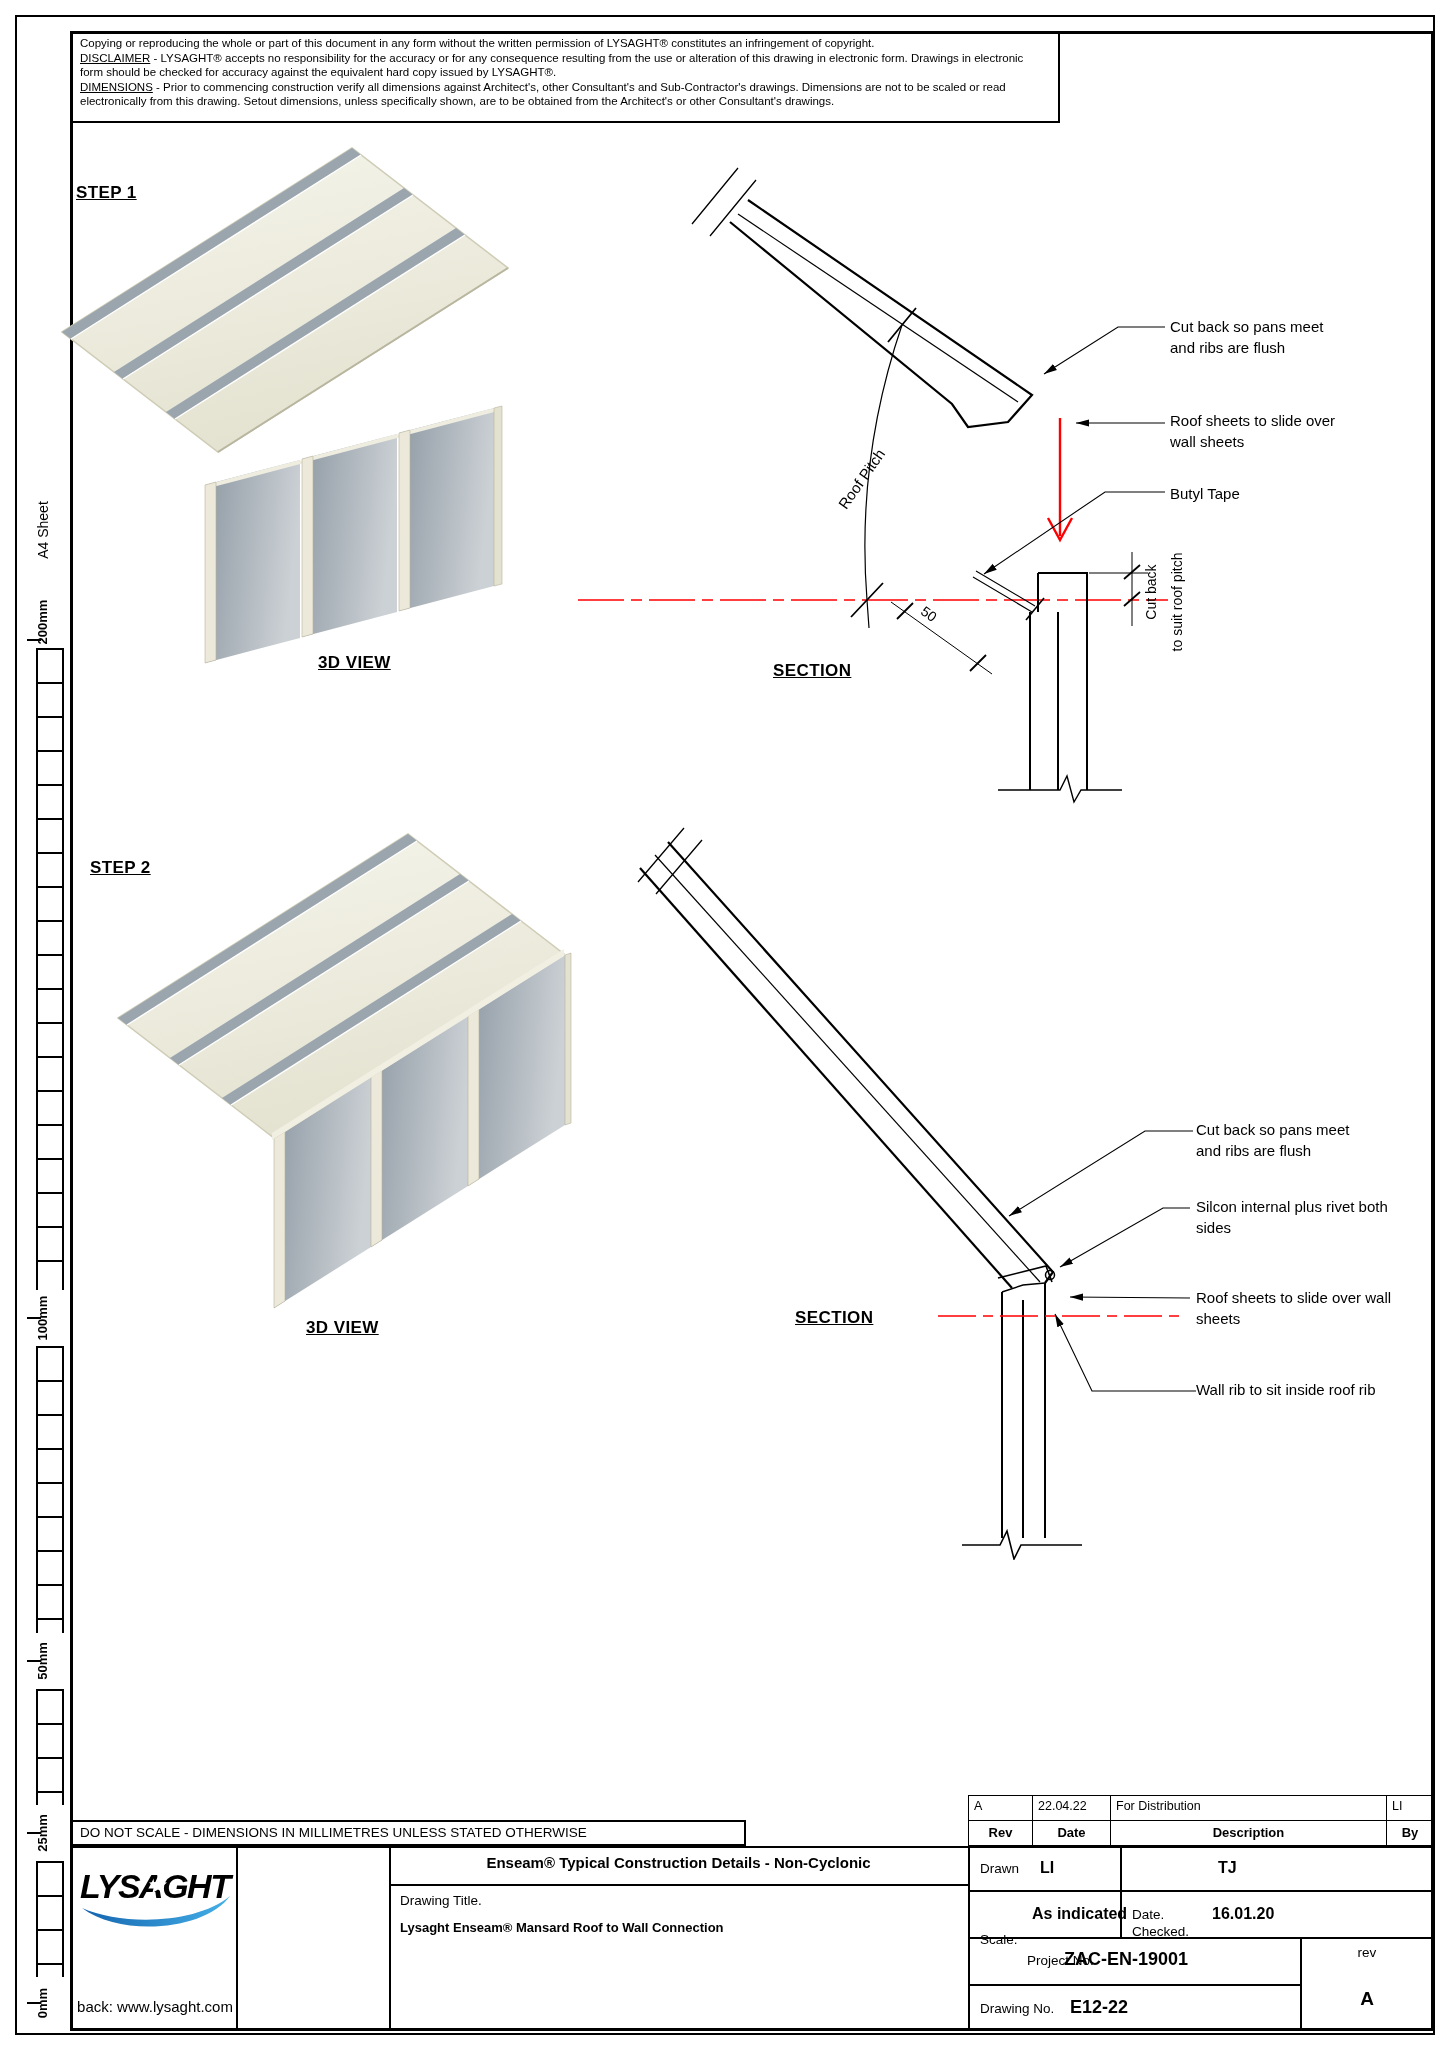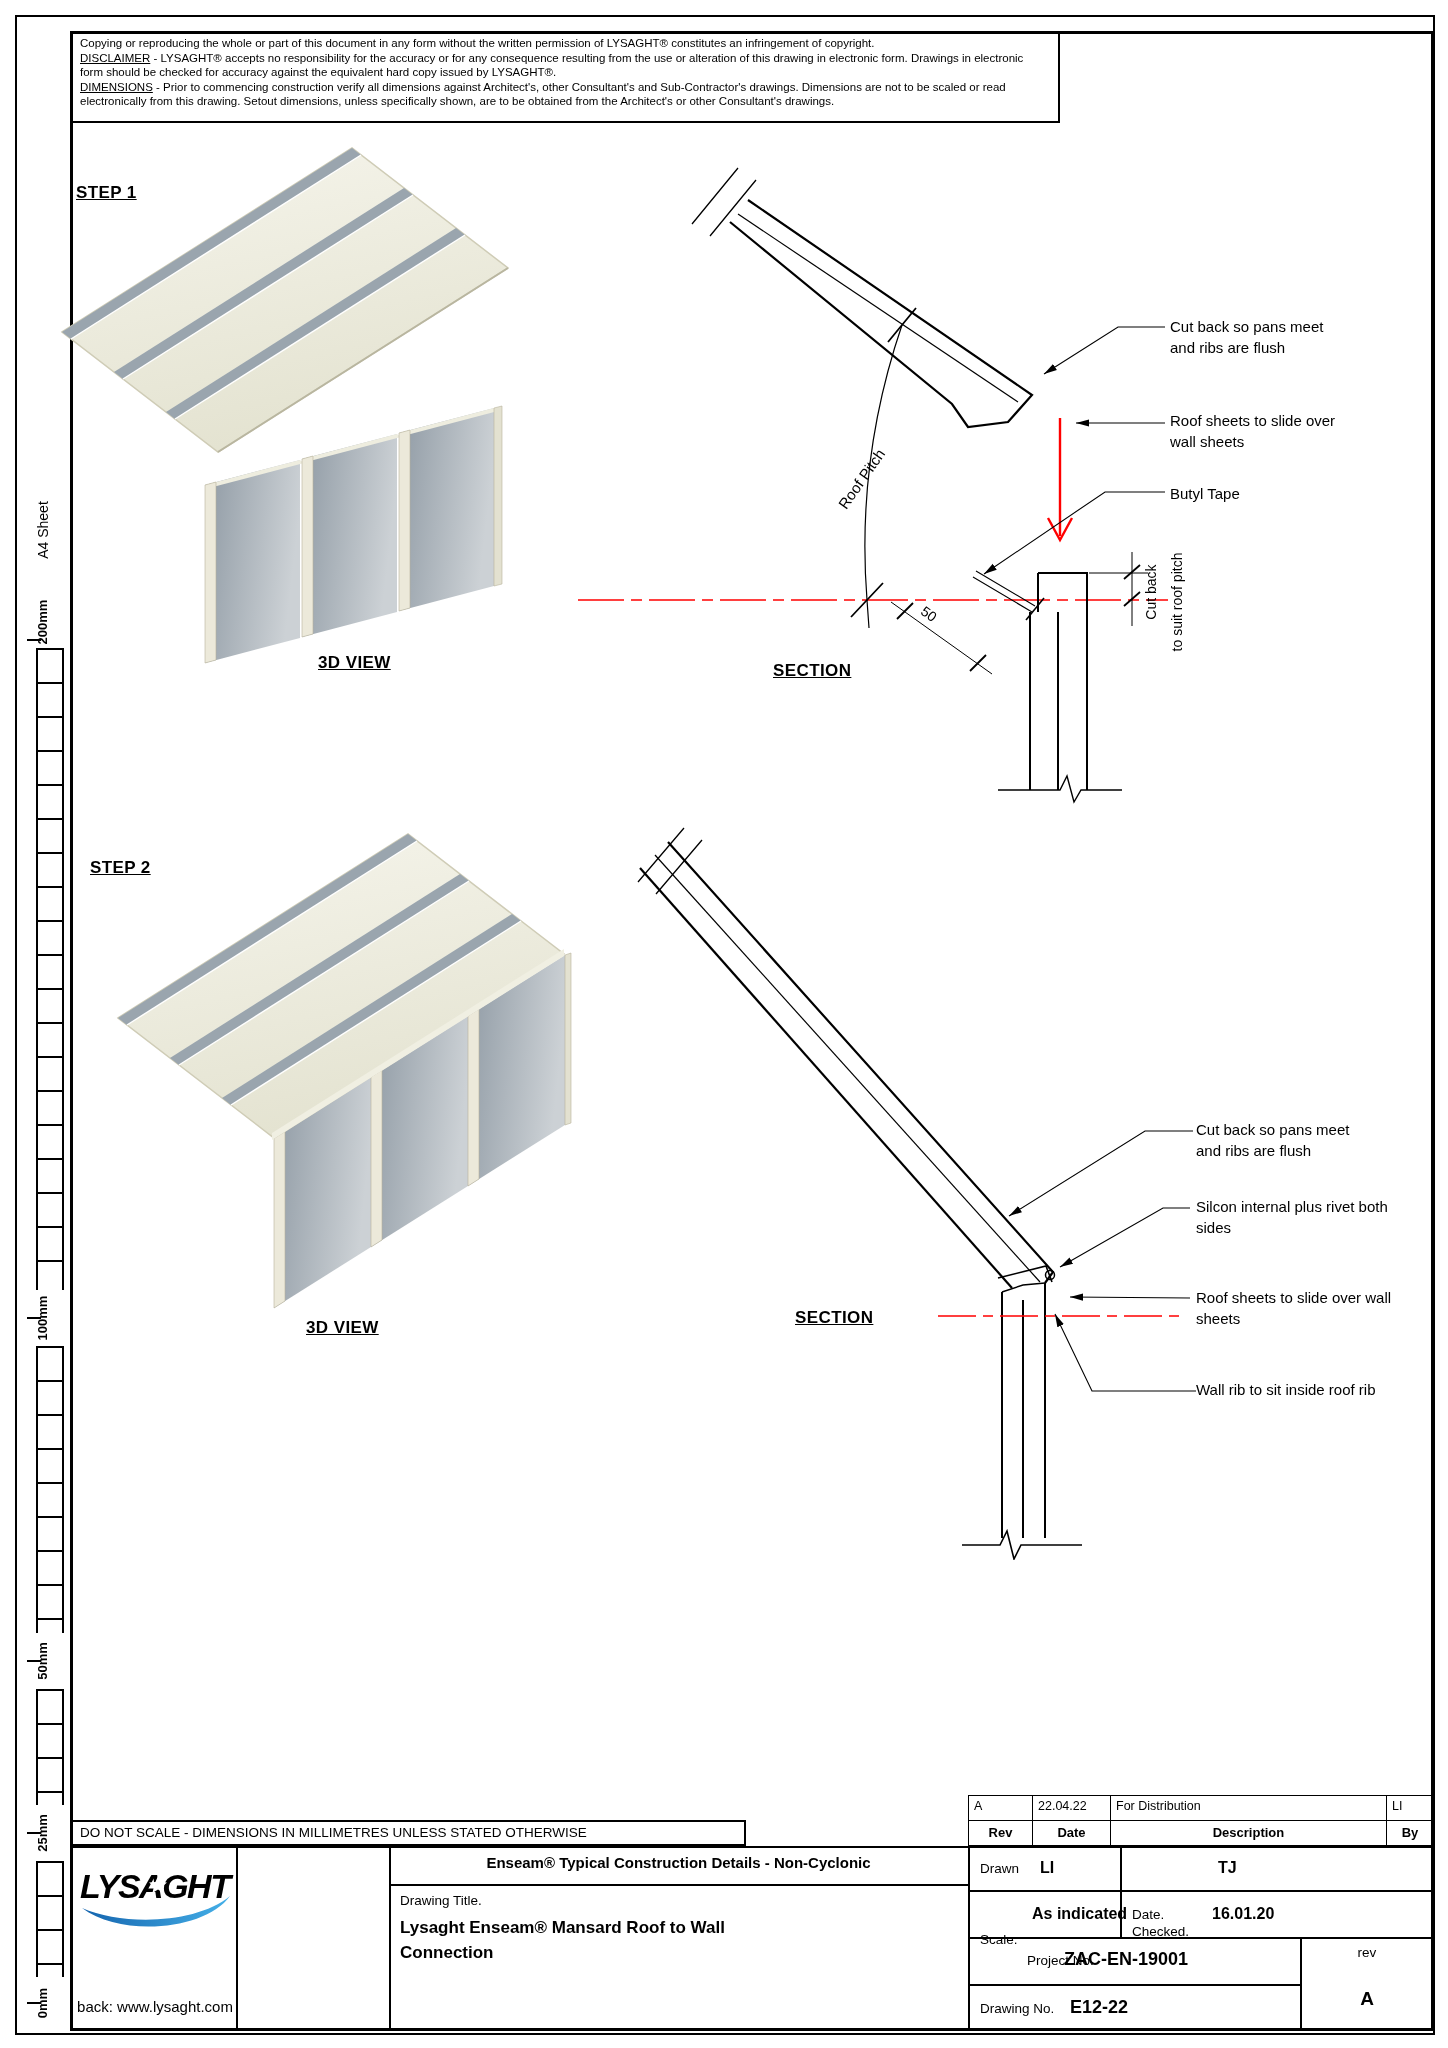--- a/index.html
+++ b/index.html
@@ -240,21 +240,21 @@
     </linearGradient>
   </defs>
   <text x="2" y="42" font-size="34" font-weight="bold" font-style="italic" letter-spacing="-1.5" fill="url(#lg1)">LYSAGHT</text>
   <path d="M80,20 l2.6,6 6.4,0.5 -4.9,4.2 1.5,6.3 -5.6,-3.4 -5.6,3.4 1.5,-6.3 -4.9,-4.2 6.4,-0.5 Z" fill="#fff"></path>
   <path d="M4,52 C45,70 118,68 152,40 C128,74 44,82 4,52 Z" fill="url(#lg2)"></path>
 </svg>
 <div class="abs" style="left:70px;top:1998px;width:170px;text-align:center;font-size:15px;">back: www.lysaght.com</div>
 
 <div class="abs" style="left:389px;top:1854px;width:579px;text-align:center;font-weight:bold;font-size:15px;">Enseam® Typical Construction Details - Non-Cyclonic</div>
 <div class="abs tb-label" style="left:400px;top:1893px;">Drawing Title.</div>
-<div class="abs" style="left:400px;top:1915px;width:360px;font-weight:bold;font-size:17px;line-height:25px;">Lysaght Enseam® Mansard Roof to Wall Connection</div>
+<div class="abs" style="left:400px;top:1915px;width:360px;font-weight:bold;font-size:13px;line-height:25px;">Lysaght Enseam® Mansard Roof to Wall Connection</div>
 
 <div class="abs tb-label" style="left:980px;top:1861px;">Drawn</div>
 <div class="abs tb-val" style="left:1040px;top:1859px;">LI</div>
 <div class="abs tb-label" style="left:1132px;top:1924px;">Checked.</div>
 <div class="abs tb-val" style="left:1218px;top:1859px;">TJ</div>
 
 <div class="abs tb-label" style="left:980px;top:1907px;margin-top:25px;">Scale.</div>
 <div class="abs tb-val" style="left:1032px;top:1905px;">As indicated</div>
 <div class="abs tb-label" style="left:1132px;top:1907px;">Date.</div>
 <div class="abs tb-val" style="left:1212px;top:1905px;">16.01.20</div>

